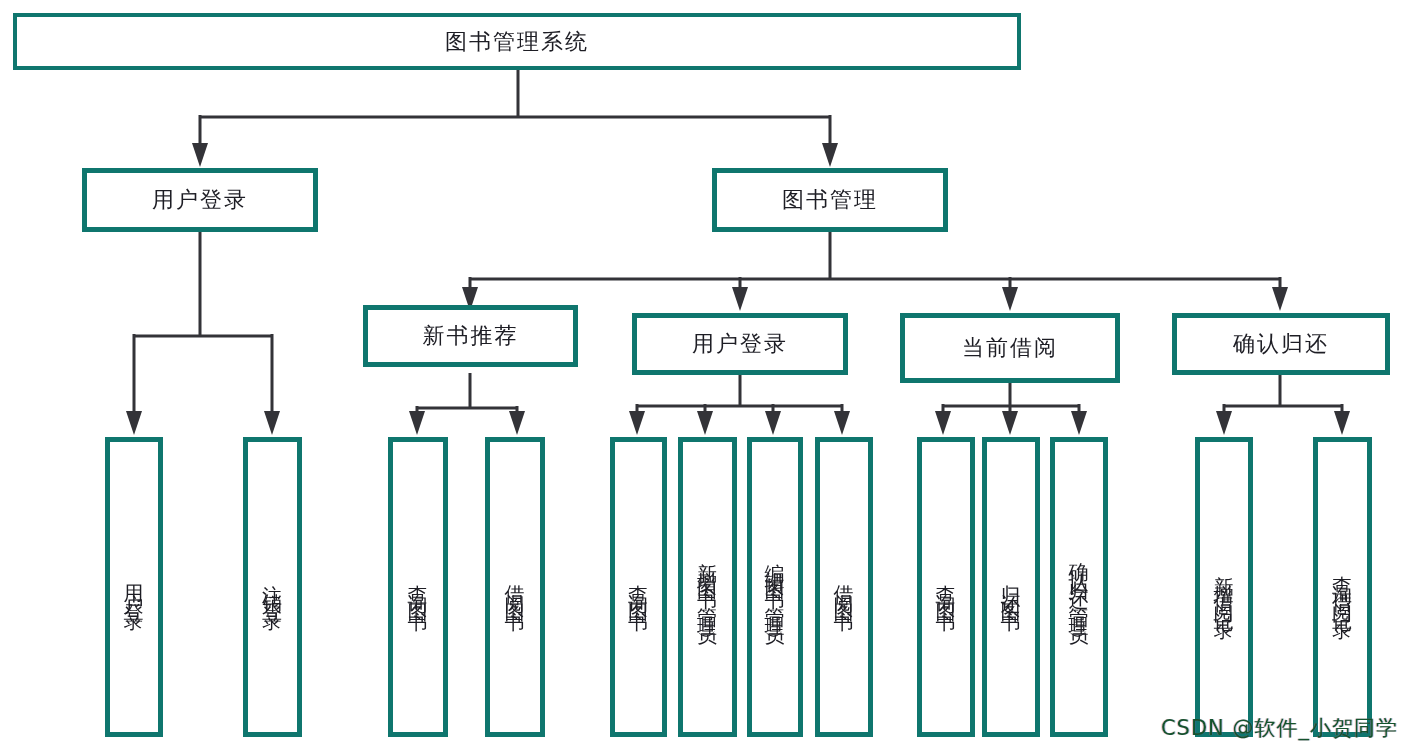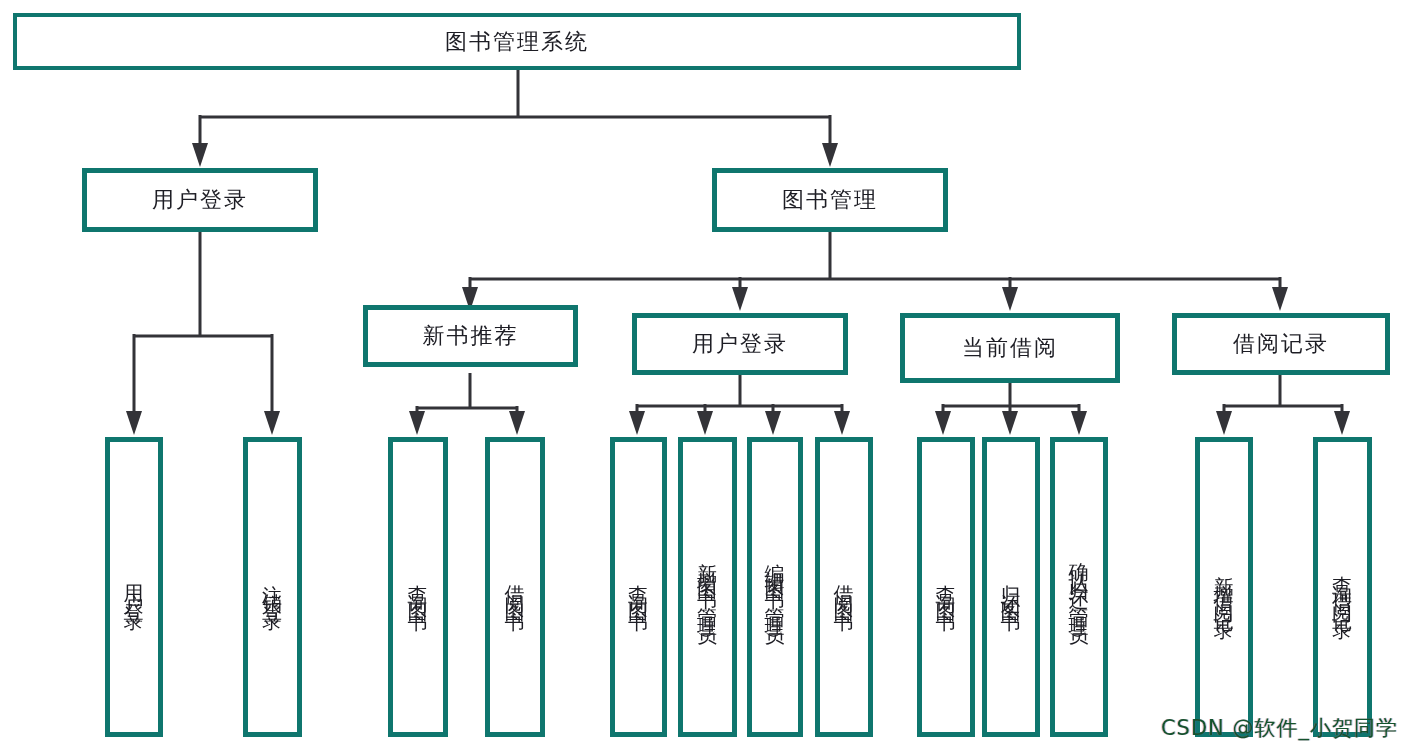--- a/index.html
+++ b/index.html
@@ -108,21 +108,21 @@
   <div class="box" style="left:363px;top:305px;width:215px;height:62px">
     <span class="lbl">新书推荐</span>
   </div>
   <div class="box" style="left:632px;top:313px;width:216px;height:62px">
     <span class="lbl">用户登录</span>
   </div>
   <div class="box" style="left:900px;top:313px;width:220px;height:70px">
     <span class="lbl">当前借阅</span>
   </div>
   <div class="box" style="left:1172px;top:313px;width:218px;height:62px">
-    <span class="lbl">借阅记录</span>
+    <span class="lbl">确认归还</span>
   </div>
 
   <div class="box v" style="left:105px;top:437px;width:58px;height:300px">
     <span class="lbl">用户登录</span>
   </div>
   <div class="box v" style="left:243px;top:437px;width:59px;height:300px">
     <span class="lbl">注销登录</span>
   </div>
 
   <div class="box v" style="left:388px;top:437px;width:60px;height:300px">

